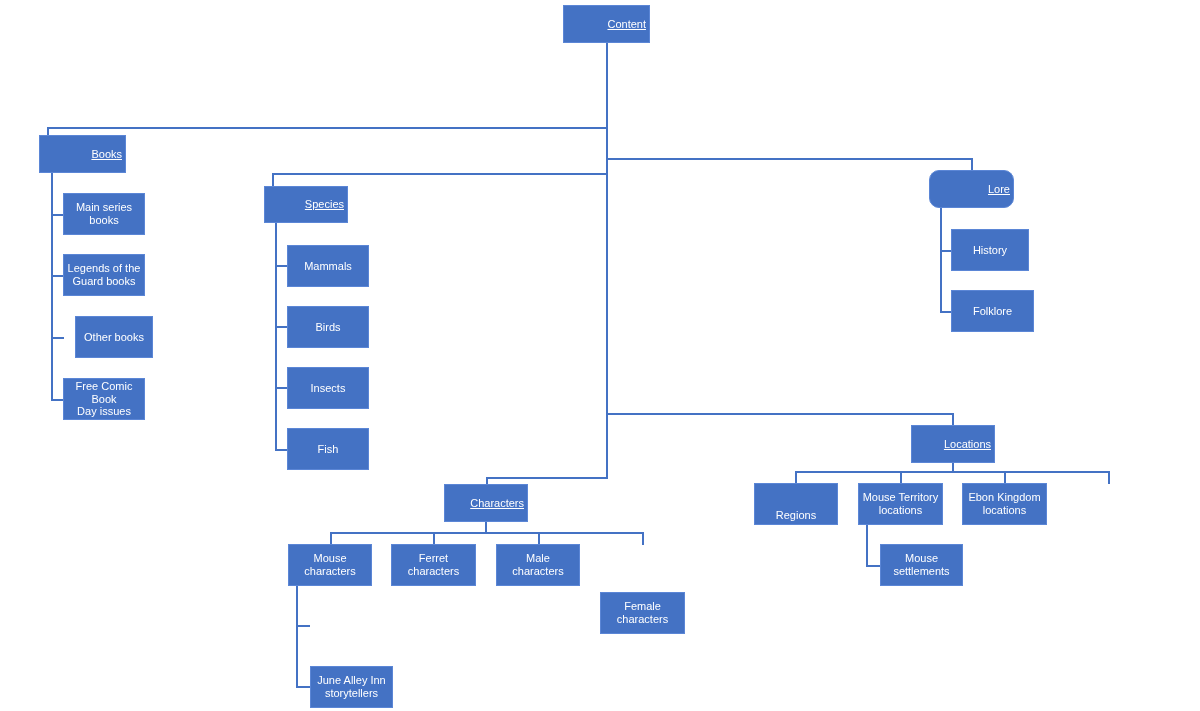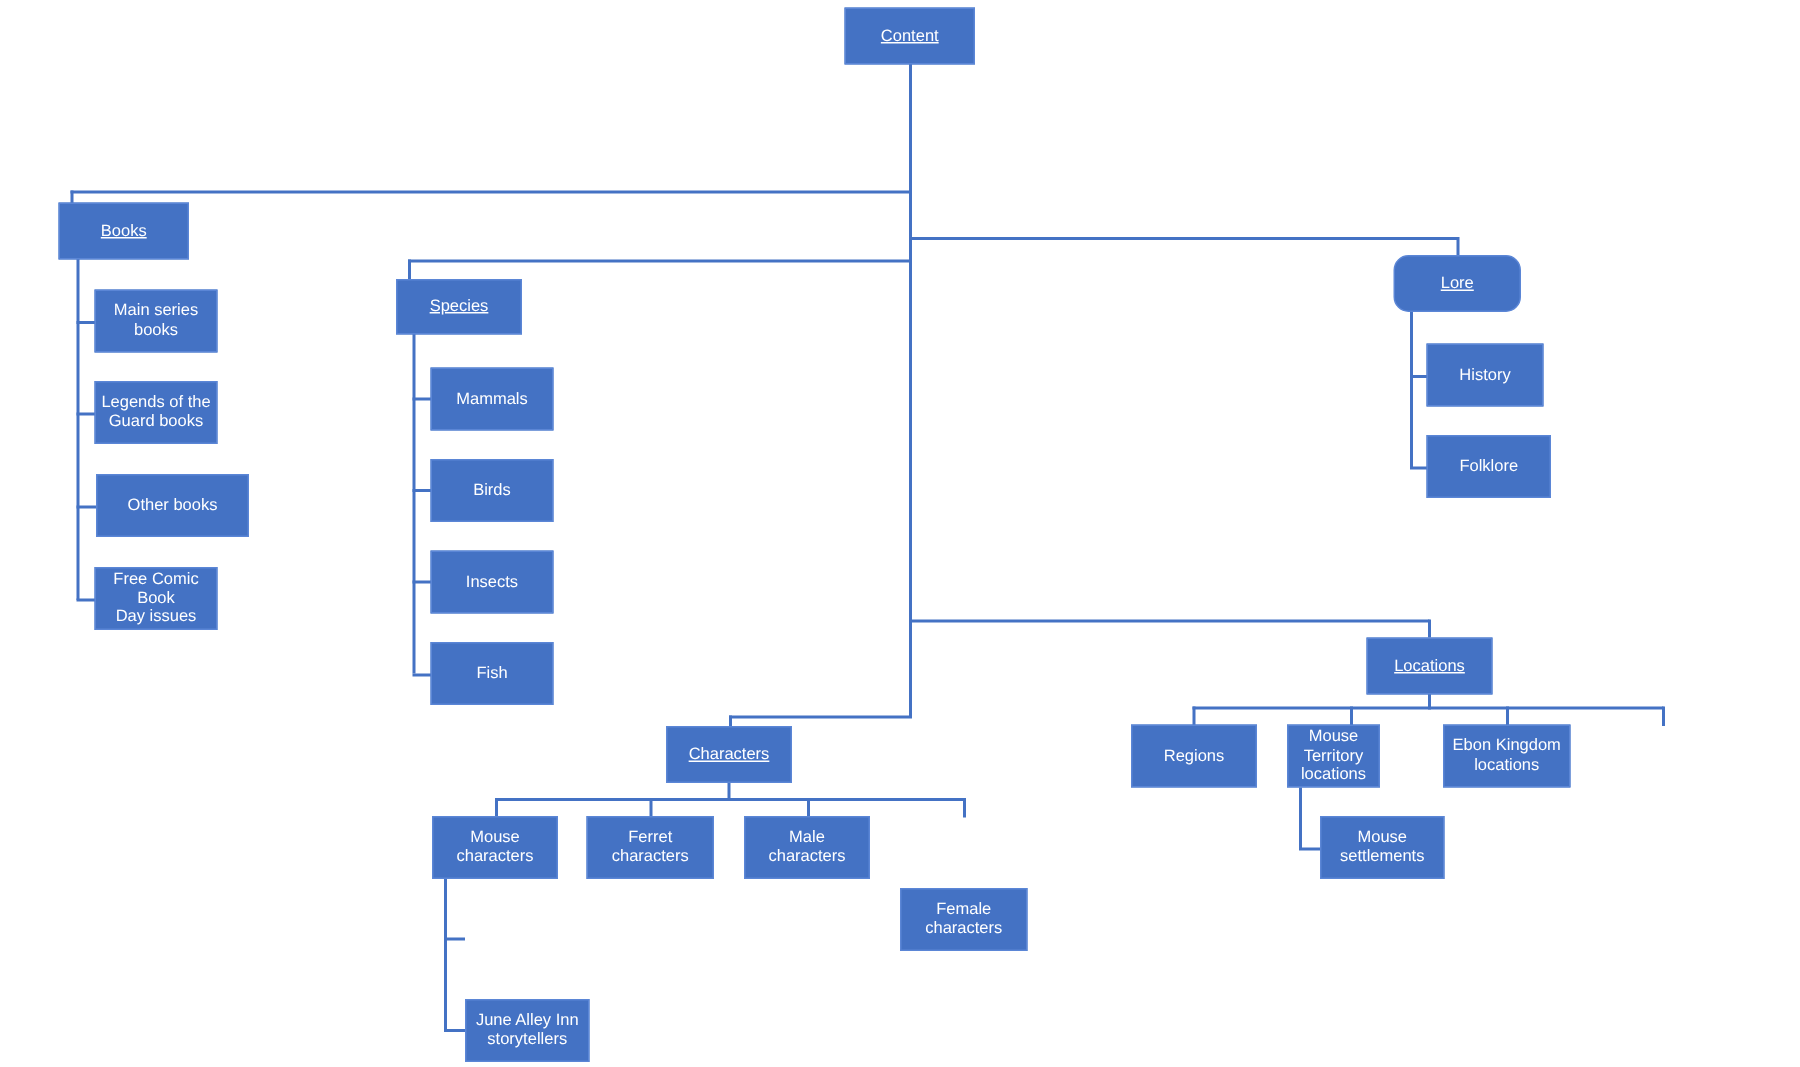--- a/index.html
+++ b/index.html
@@ -28,20 +28,21 @@
     text-align: center;
     color: #ffffff;
     font-size: 11px;
     line-height: 1.15;
     padding: 2px 3px;
     z-index: 3;
   }
   .node.root-label .node-text,
   .node.branch .node-text {
     text-decoration: underline;
+    text-align: right;
   }
   .node-text {
     display: block;
     width: 100%;
     white-space: pre-line;
   }
   .conn {
     position: absolute;
     background: #4472C4;
     z-index: 1;
@@ -116,21 +117,21 @@
     <span class="node-text">Books</span>
   </div>
   <div class="node" style="left:63px; top:193px; width:82px; height:42px;">
     <span class="node-text">Main series
 books</span>
   </div>
   <div class="node" style="left:63px; top:254px; width:82px; height:42px;">
     <span class="node-text">Legends of the
 Guard books</span>
   </div>
-  <div class="node" style="left:64px; top:316px; width:102px; height:42px;">
+  <div class="node" style="left:75px; top:316px; width:78px; height:42px;">
     <span class="node-text">Other books</span>
   </div>
   <div class="node" style="left:63px; top:378px; width:82px; height:42px;">
     <span class="node-text">Free Comic Book
 Day issues</span>
   </div>
 
   <div class="node branch" style="left:264px; top:186px; width:84px; height:37px;">
     <span class="node-text">Species</span>
   </div>
@@ -175,24 +176,24 @@
 characters</span>
   </div>
   <div class="node" style="left:310px; top:666px; width:83px; height:42px;">
     <span class="node-text">June Alley Inn
 storytellers</span>
   </div>
 
   <div class="node branch" style="left:911px; top:425px; width:84px; height:38px;">
     <span class="node-text">Locations</span>
   </div>
-  <div class="node" style="left:754px; top:483px; width:84px; height:42px;">
+  <div class="node" style="left:754px; top:483px; width:84px; height:42px;align-items:flex-end;">
     <span class="node-text">Regions</span>
   </div>
-  <div class="node" style="left:858px; top:483px; width:62px; height:42px;text-align:center;">
+  <div class="node" style="left:858px; top:483px; width:85px; height:42px;text-align:center;">
     <span class="node-text">Mouse Territory
 locations</span>
   </div>
   <div class="node" style="left:962px; top:483px; width:85px; height:42px;">
     <span class="node-text">Ebon Kingdom
 locations</span>
   </div>
   <div class="node" style="left:880px; top:544px; width:83px; height:42px;">
     <span class="node-text">Mouse
 settlements</span>

